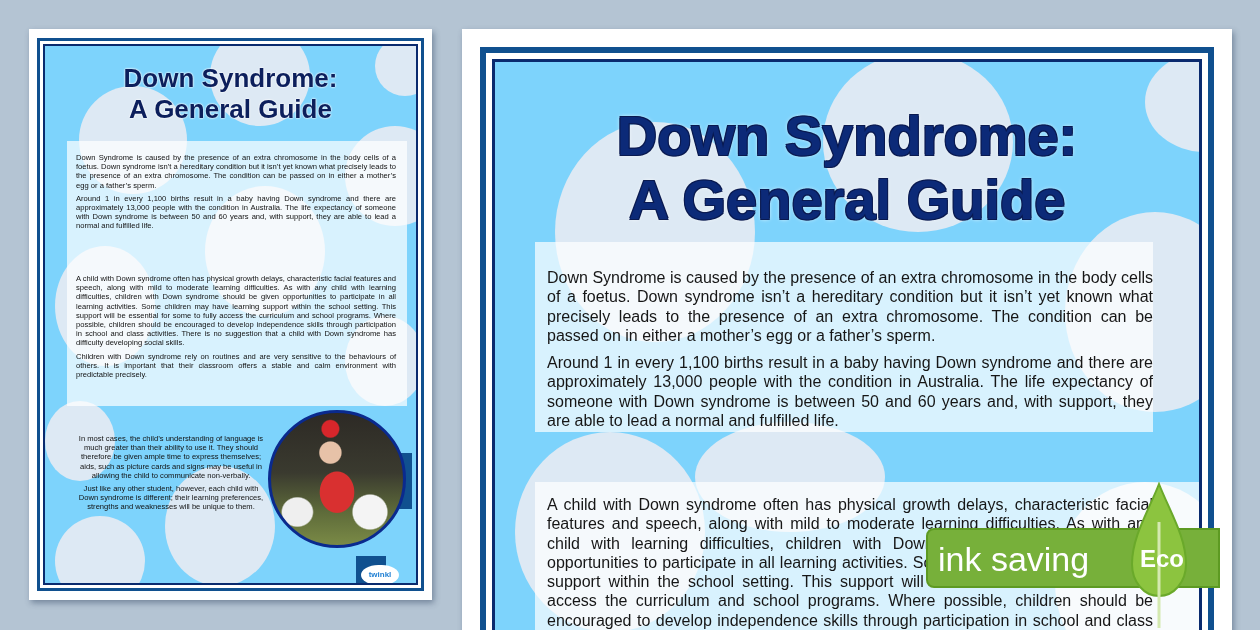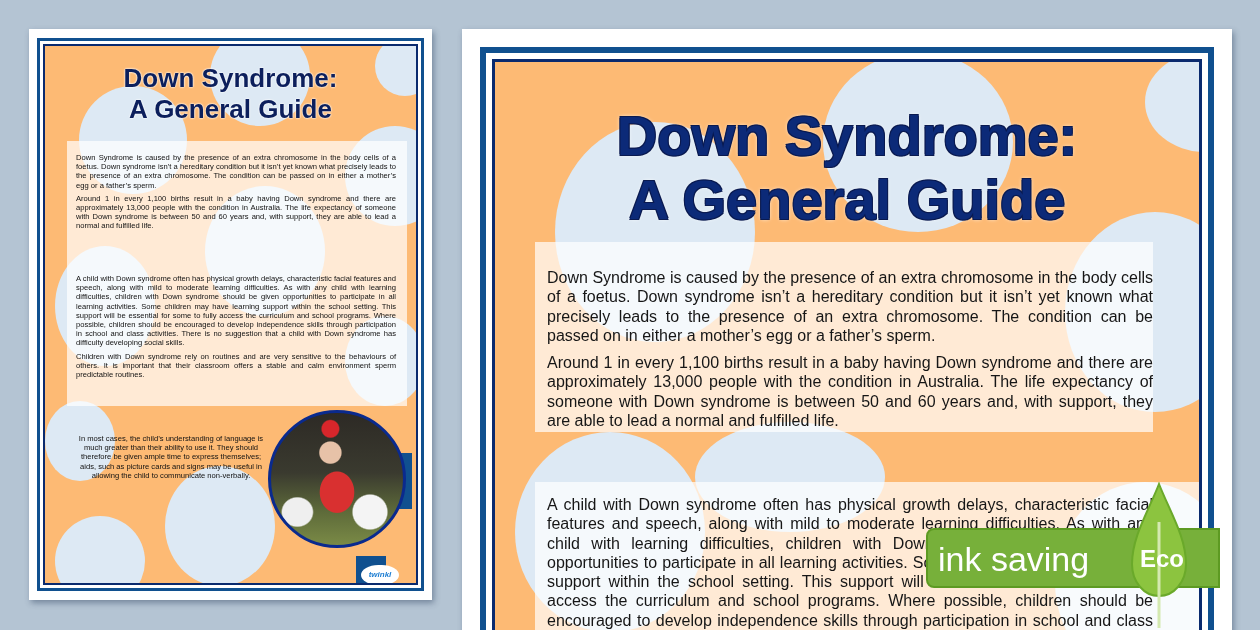--- a/index.html
+++ b/index.html
@@ -1,21 +1,21 @@
 <!DOCTYPE html>
 <html><head>
 <meta charset="utf-8">
 <style>
   * { box-sizing: border-box; margin: 0; padding: 0; }
   html, body { width: 1260px; height: 630px; overflow: hidden; }
   body { background: #b4c4d3; font-family: "Liberation Sans", sans-serif; position: relative; }
 
   .page { position: absolute; background: #ffffff; box-shadow: 2px 3px 6px rgba(40,60,90,0.45); overflow: hidden; }
   .frame { position: absolute; border: 3px solid #10508f; }
-  .frame-inner { position: absolute; inset: 3px; border: 2px solid #0a2a6e; background: #fdba74; overflow: hidden; }
+  .frame-inner { position: absolute; inset: 3px; border: 2px solid #0a2a6e; background: #7dd3fc; overflow: hidden; }
   .blob { position: absolute; border-radius: 50%; background: #dde9f4; }
   .blob.light { background: #e8f0f8; }
   .panel { position: absolute; background: rgba(255,255,255,0.7); }
 
   
   #page-small { left: 29px; top: 29px; width: 403px; height: 571px; }
   #page-small .frame { left: 8px; top: 9px; right: 8px; bottom: 9px; }
   .title-s { position: absolute; left: 0; right: 0; top: 17px; text-align: center; color: #0c1f5c; font-weight: bold; font-size: 26px; line-height: 31px; text-shadow: 0 0 2px #fff, 0 0 2px #fff; }
   .body-s { position: absolute; font-size: 7.6px; line-height: 9.2px; color: #111; text-align: justify; }
   .body-s p { margin-bottom: 4px; }
@@ -69,30 +69,31 @@
         <div>Down Syndrome:</div>
         <div>A General Guide</div>
       </div>
 
       <div class="body-s" style="left:31px;top:107px;width:320px;">
         <p>Down Syndrome is caused by the presence of an extra chromosome in the body cells of a foetus. Down syndrome isn’t a hereditary condition but it isn’t yet known what precisely leads to the presence of an extra chromosome. The condition can be passed on in either a mother’s egg or a father’s sperm.</p>
         <p>Around 1 in every 1,100 births result in a baby having Down syndrome and there are approximately 13,000 people with the condition in Australia. The life expectancy of someone with Down syndrome is between 50 and 60 years and, with support, they are able to lead a normal and fulfilled life.</p>
       </div>
       <div class="body-s" style="left:31px;top:228px;width:320px;">
         <p>A child with Down syndrome often has physical growth delays, characteristic facial features and speech, along with mild to moderate learning difficulties. As with any child with learning difficulties, children with Down syndrome should be given opportunities to participate in all learning activities. Some children may have learning support within the school setting. This support will be essential for some to fully access the curriculum and school programs. Where possible, children should be encouraged to develop independence skills through participation in school and class activities. There is no suggestion that a child with Down syndrome has difficulty developing social skills.</p>
-        <p>Children with Down syndrome rely on routines and are very sensitive to the behaviours of others. It is important that their classroom offers a stable and calm environment sperm predictable routines.</p>
+        <p>Children with Down syndrome rely on routines and are very sensitive to the behaviours of others. It is important that their classroom offers a stable and calm environment with predictable precisely.</p>
       </div>
       <div class="body-s" style="left:31px;top:388px;width:190px;text-align:center;">
         <p>In most cases, the child’s understanding of language is much greater than their ability to use it. They should therefore be given ample time to express themselves; aids, such as picture cards and signs may be useful in allowing the child to communicate non-verbally.</p>
+        <p>Just like any other student, however, each child with Down syndrome is different; their learning preferences, strengths and weaknesses will be unique to them.</p>
       </div>
 
       <div class="side-tab" style="left:352px;top:407px;width:15px;height:56px;"></div>
       <div class="photo" style="left:223px;top:364px;width:138px;height:138px;" title="girl-in-cheerleader-uniform"></div>
 
-      <div class="logo-box" style="left:311px;top:510px;width:30px;height:40px;font-style:italic;">
+      <div class="logo-box" style="left:311px;top:510px;width:30px;height:40px;">
         <div class="logo-cloud" style="left:5px;top:9px;width:38px;height:20px;line-height:20px;">twinkl</div>
       </div>
     </div>
   </div>
 </div>
 
 <div class="page" id="page-large">
   <div class="frame">
     <div class="frame-inner">
       <div class="blob" style="left:60px;top:60px;width:200px;height:220px;"></div>

